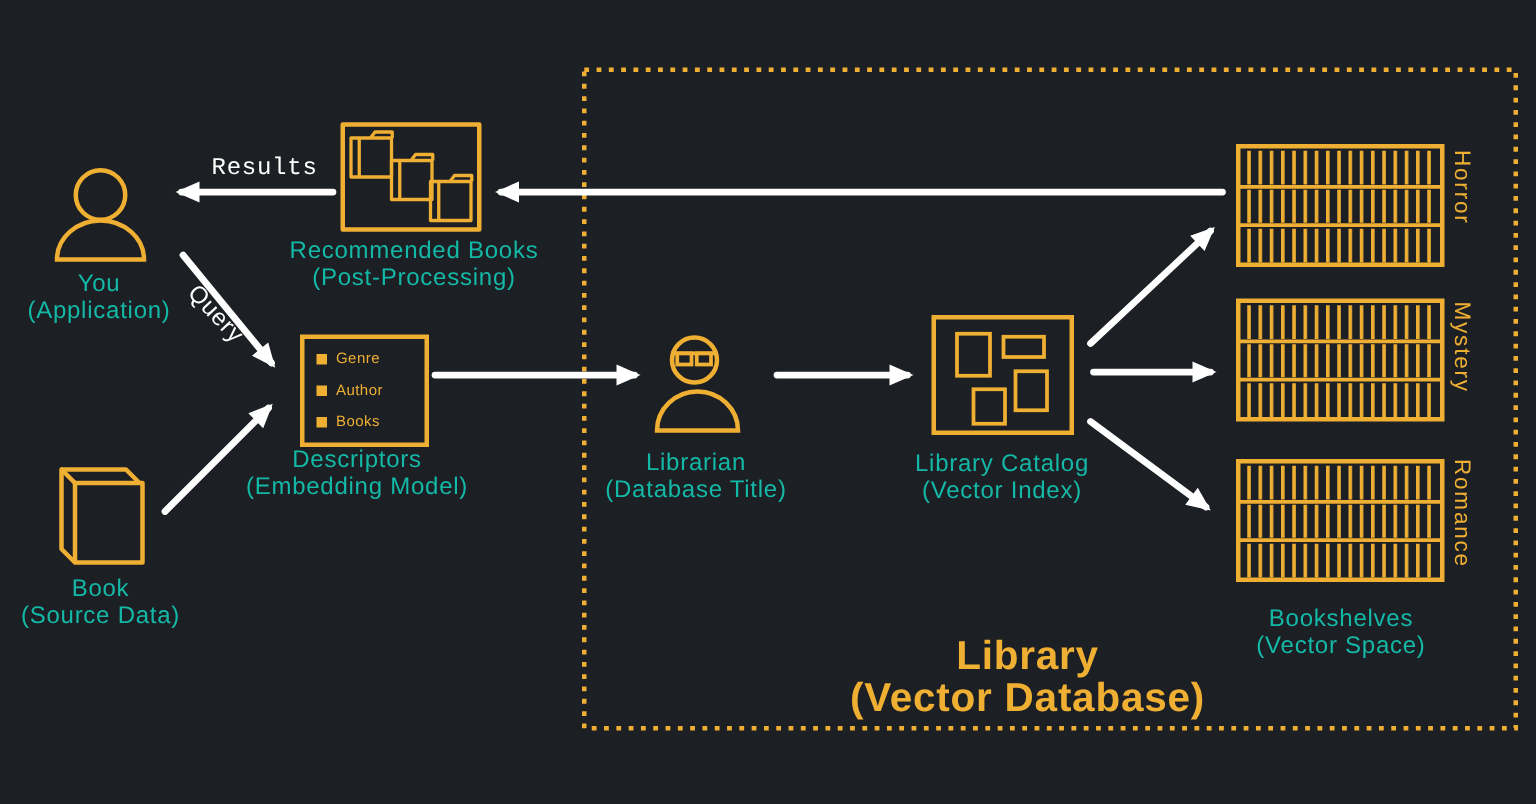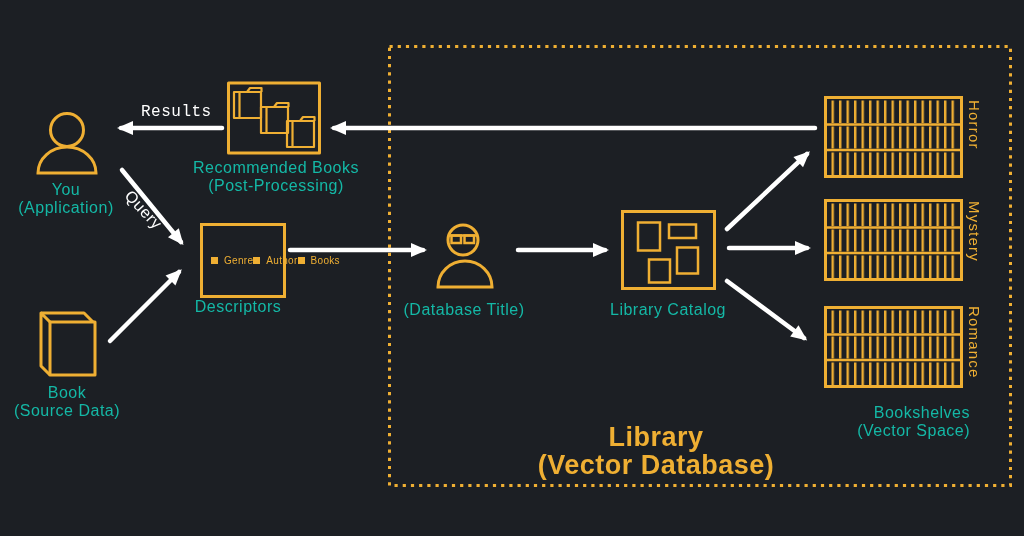--- a/index.html
+++ b/index.html
@@ -32,34 +32,34 @@
   }
   .shelf-label{
     position:absolute;
     writing-mode:vertical-rl;
     color:#EFAF33;
     font-size:15px;
     letter-spacing:1.2px;
   }
   .library-title{
     position:absolute;
-    left:506px;top:423px;width:300px;
+    left:535px;top:423px;width:300px;
     color:#EFAF33;
     text-align:center;
     font-size:27px;
     font-weight:bold;
     line-height:28px;
     letter-spacing:.5px;
   }
   .desc-box{
     position:absolute;
     left:200px;top:223px;
     width:72px;height:63px;
     border:3px solid #EFAF33;
-    display:flex;flex-direction:row;
+    display:flex;flex-direction:column;
     justify-content:space-around;
     padding:3px 0 3px 8px;
     box-sizing:content-box;
   }
   .desc-item{display:flex;align-items:center;gap:6px;}
   .desc-bullet{width:7px;height:7px;background:#EFAF33;flex:0 0 auto;}
   .desc-text{color:#EFAF33;font-size:10px;letter-spacing:.3px;}
 </style>
 </head>
 <body>
@@ -186,31 +186,34 @@
     <div class="t2">(Source Data)</div>
   </div>
 
   <div class="caption" style="left:174px;top:159px;width:204px;">
     <div class="t1">Recommended Books</div>
     <div class="t2">(Post-Processing)</div>
   </div>
 
   <div class="caption" style="left:146px;top:298px;width:184px;">
     <div class="t1">Descriptors</div>
+    <div class="t2">(Embedding Model)</div>
   </div>
 
   <div class="caption" style="left:372px;top:300px;width:184px;">
+    <div class="t1">Librarian</div>
     <div class="t2">(Database Title)</div>
   </div>
 
   <div class="caption" style="left:576px;top:301px;width:184px;">
     <div class="t1">Library Catalog</div>
-  </div>
-
-  <div class="caption" style="left:818px;top:404px;width:152px;text-align:right;">
+    <div class="t2">(Vector Index)</div>
+  </div>
+
+  <div class="caption" style="left:818px;top:404px;width:152px;">
     <div class="t1">Bookshelves</div>
     <div class="t2">(Vector Space)</div>
   </div>
 
   <div class="shelf-label" style="left:966px;top:100px;">Horror</div>
   <div class="shelf-label" style="left:966px;top:201px;">Mystery</div>
   <div class="shelf-label" style="left:966px;top:306px;">Romance</div>
 
   <div class="white-label" style="left:141px;top:103px;font-family:Liberation Mono, monospace;">Results</div>
   <div class="white-label query-label" style="left:134px;top:187px;">Query</div>

